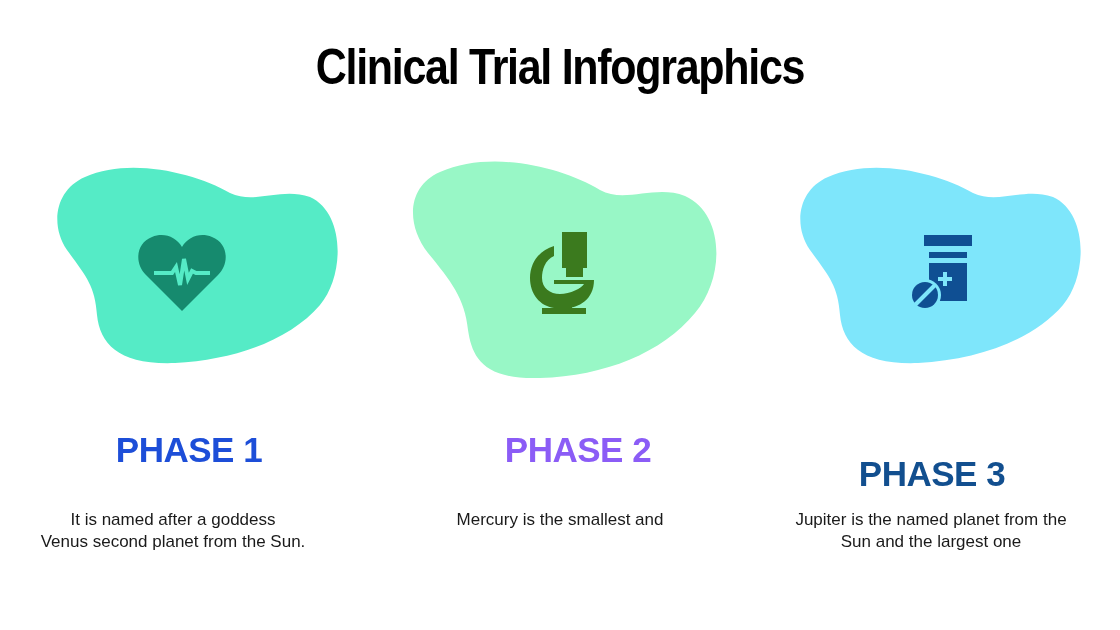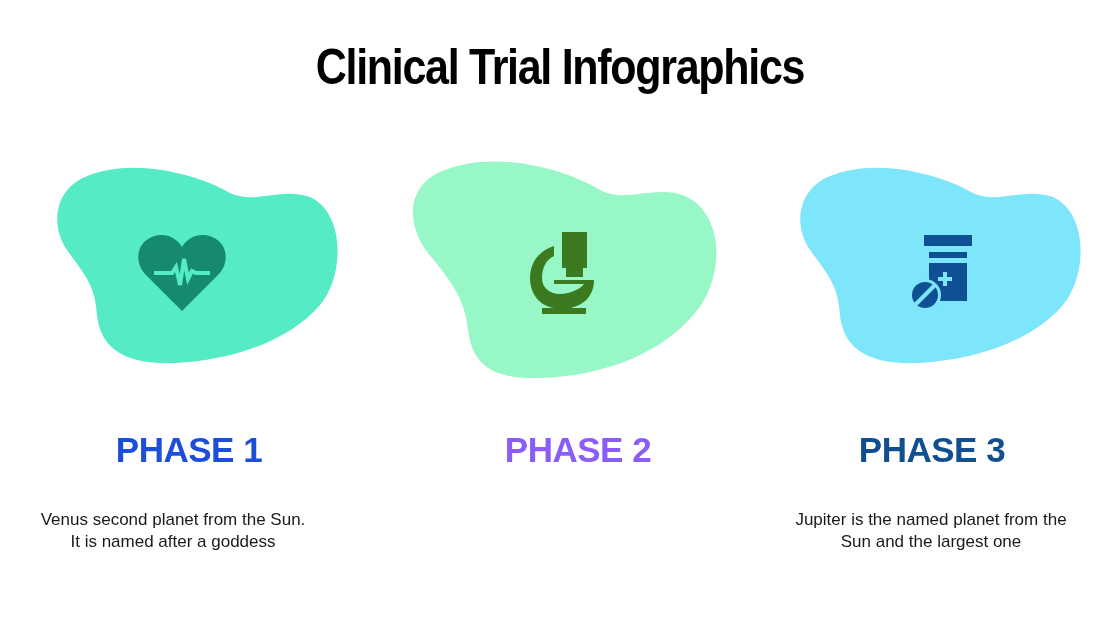--- a/index.html
+++ b/index.html
@@ -40,42 +40,43 @@
       </svg>
     </div>
     <div class="icon" style="left:138px; top:233px;">
       <svg width="88" height="80" viewBox="0 0 88 80">
         <path d="M44 78 L8 42 C-4 30 -2 10 14 4 C26 -1 38 4 44 14 C50 4 62 -1 74 4 C90 10 92 30 80 42 Z" fill="#168A6E"></path>
         <polyline points="16,40 34,40 38,34 42,52 46,26 50,46 54,38 58,40 72,40" fill="none" stroke="#55EBC6" stroke-width="4" stroke-linejoin="miter"></polyline>
       </svg>
     </div>
     <div class="phase-title" style="left:19px; color:#1d4ed8;">PHASE 1</div>
     <div class="phase-desc" style="left:3px;">
+      <div>It is named after a goddess</div>
       <div>Venus second planet from the Sun.</div>
-      <div>It is named after a goddess</div>
     </div>
   </div>
 
   <div>
     <div class="blob" style="left:410px; top:158px;">
       <svg width="315" height="222" viewBox="0 0 315 222">
         <path d="M30 14 C80 -8 150 8 190 32 C215 46 245 26 275 38 C315 56 315 120 285 155 C252 195 195 218 130 220 C72 222 62 198 58 172 C55 140 40 122 18 95 C-5 65 -2 28 30 14 Z" fill="#98F7C6"></path>
       </svg>
     </div>
     <div class="icon" style="left:530px; top:230px;">
       <svg width="70" height="85" viewBox="0 0 70 85">
         <rect x="32" y="2" width="25" height="36" fill="#3B7A1E"></rect>
         <rect x="36" y="38" width="17" height="9" fill="#3B7A1E"></rect>
         <path d="M24 16 L24 26 C15 30 12 40 12 48 C12 58 20 64 30 64 C40 64 52 58 54 54 L24 54 L24 50 L64 50 C64 70 48 78 36 78 L24 78 C10 76 0 64 0 48 C0 32 10 20 24 16 Z" fill="#3B7A1E"></path>
         <rect x="32" y="66" width="10" height="12" fill="#3B7A1E"></rect>
         <rect x="12" y="78" width="44" height="6" fill="#3B7A1E"></rect>
       </svg>
     </div>
     <div class="phase-title" style="left:408px; color:#8b5cf6;">PHASE 2</div>
     <div class="phase-desc" style="left:390px;">
+      <div>Mercury is the smallest and</div>
     </div>
   </div>
 
   <div>
     <div class="blob" style="left:798px; top:165px;">
       <svg width="285" height="205" viewBox="0 0 285 205">
         <path d="M30 12 C75 -8 140 8 175 28 C200 40 225 22 255 32 C290 48 290 110 265 140 C235 175 180 195 120 198 C65 200 45 180 42 150 C40 120 30 110 12 85 C-5 60 0 25 30 12 Z" fill="#7EE6FB"></path>
       </svg>
     </div>
     <div class="icon" style="left:910px; top:235px;">
@@ -85,20 +86,20 @@
         <rect x="19" y="28" width="38" height="32" fill="#0F4F93"></rect>
         <rect x="33" y="37" width="4" height="14" fill="#7EE6FB"></rect>
         <rect x="28" y="42" width="14" height="4" fill="#7EE6FB"></rect>
         <rect x="19" y="60" width="38" height="6" fill="#7EE6FB"></rect>
         <rect x="28" y="60" width="29" height="6" fill="#0F4F93"></rect>
         <circle cx="15" cy="60" r="16" fill="#7EE6FB"></circle>
         <circle cx="15" cy="60" r="13" fill="#0F4F93"></circle>
         <line x1="5" y1="70" x2="25" y2="50" stroke="#7EE6FB" stroke-width="4"></line>
       </svg>
     </div>
-    <div class="phase-title" style="left:762px; color:#124F8F;">PHASE 3</div>
+    <div class="phase-title" style="left:762px; color:#124F8F;margin-top:24px;">PHASE 3</div>
     <div class="phase-desc" style="left:761px;">
       <div>Jupiter is the named planet from the</div>
       <div>Sun and the largest one</div>
     </div>
   </div>
 
 </div>
 
 </body></html>

